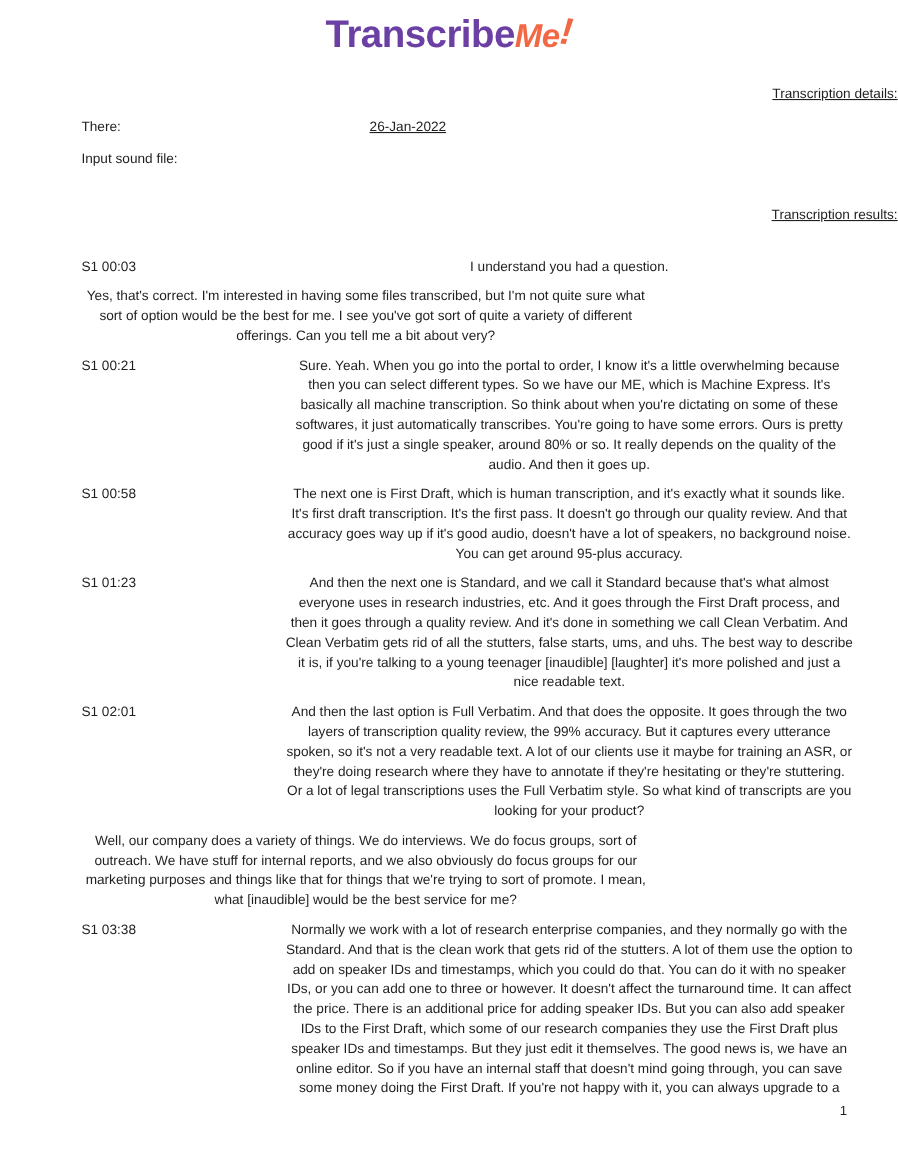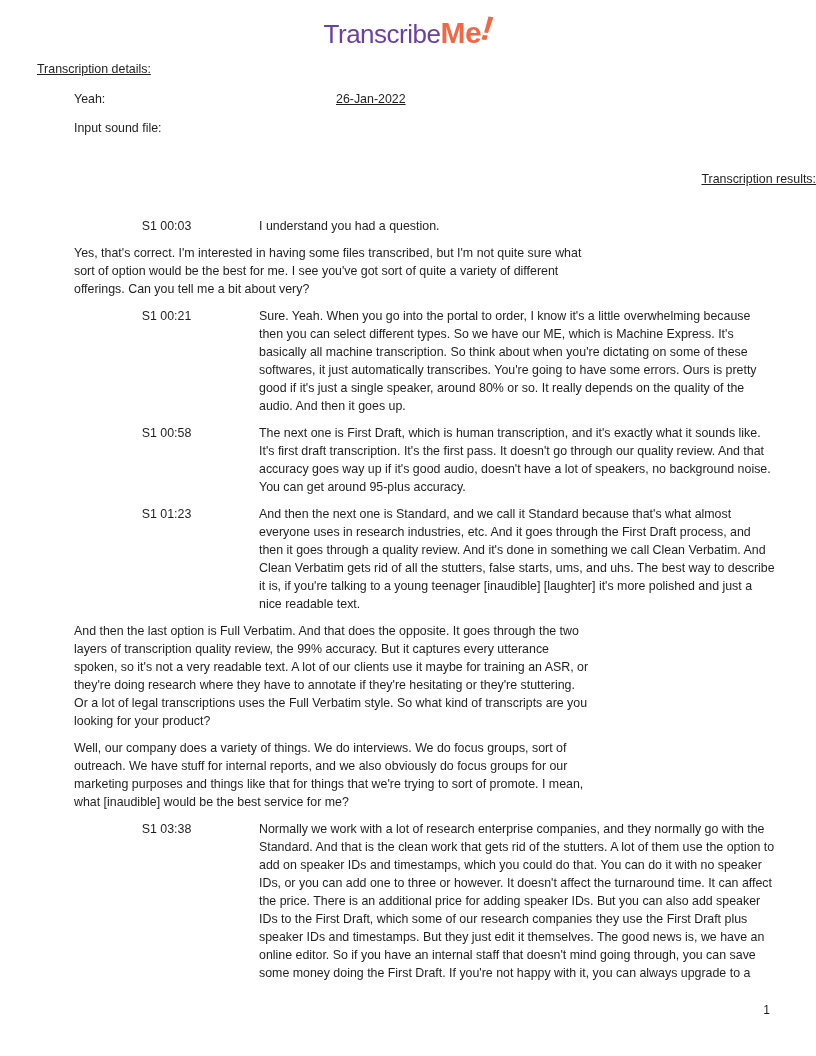--- a/index.html
+++ b/index.html
@@ -21,44 +21,45 @@
     height: 1056px;
   }
   
   .logo {
     padding-top: 12px;
     text-align: center;
     height: 44px;
     user-select: none;
   }
   .logo .brand-main {
-    font-size: 26px;
-    font-weight: 400;
+    font-size: 35px;
+    font-weight: 700;
     letter-spacing: -0.5px;
   }
   .logo .brand-me {
     font-size: 30px;
     font-weight: 800;
+    font-style: italic;
     letter-spacing: -0.5px;
   }
   .logo .brand-bang {
     display: inline-block;
     font-size: 34px;
     font-weight: 800;
     font-style: italic;
     transform: rotate(6deg) translateY(-3px);
   }
   
   .section-heading {
     margin-left: 37px;
     font-size: 12.4px;
     line-height: 18px;
     text-decoration: underline;
   }
-  .details-heading { margin-top: 4px; }
+  .details-heading { margin-top: 20px; text-align: right; }
   .results-heading { margin-top: 33px; text-align: right; }
   
   .details-rows { margin-top: 12px; }
   .detail-row {
     display: flex;
     margin-left: 74px;
     margin-bottom: 11px;
     font-size: 12.4px;
     line-height: 18px;
   }
@@ -66,22 +67,22 @@
   .detail-value { flex: 1; text-decoration: underline; }
   
   .entries { margin-top: 29px; }
   .entry {
     display: flex;
     margin-left: 74px;
     margin-bottom: 9px;
     font-size: 12.4px;
     line-height: 18px;
   }
-  .entry-speaker { width: 185px; flex: 0 0 185px; white-space: nowrap; text-align: center; }
-  .entry-text { width: 517px; flex: 0 0 517px; }
+  .entry-speaker { width: 185px; flex: 0 0 185px; white-space: nowrap; }
+  .entry-text { width: 517px; flex: 0 0 517px; text-align: center; }
   
   .page-number {
     position: absolute;
     right: 46px;
     bottom: 38px;
     font-size: 12px;
     line-height: 15px;
   }
 </style>
 </head>
@@ -90,21 +91,21 @@
 <div class="page">
 
   <div class="logo">
     <span class="brand-main" style="color: rgb(107, 63, 163);">Transcribe</span><span class="brand-me" style="color: rgb(242, 104, 69);">Me</span><span class="brand-bang" style="color: rgb(242, 104, 69);">!</span>
   </div>
 
   <div class="section-heading details-heading">Transcription details:</div>
 
   <div class="details-rows">
     <div class="detail-row">
-      <span class="detail-label">Yeah:</span>
+      <span class="detail-label">There:</span>
       <span class="detail-value">26-Jan-2022</span>
     </div>
     <div class="detail-row">
       <span class="detail-label">Input sound file:</span>
     </div>
   </div>
 
   <div class="section-heading results-heading">Transcription results:</div>
 
   <div class="entries">
@@ -121,20 +122,21 @@
     </div>
     <div class="entry">
       <span class="entry-speaker">S1 00:58</span>
       <span class="entry-text">The next one is First Draft, which is human transcription, and it's exactly what it sounds like. It's first draft transcription. It's the first pass. It doesn't go through our quality review. And that accuracy goes way up if it's good audio, doesn't have a lot of speakers, no background noise. You can get around 95-plus accuracy.</span>
     </div>
     <div class="entry">
       <span class="entry-speaker">S1 01:23</span>
       <span class="entry-text">And then the next one is Standard, and we call it Standard because that's what almost everyone uses in research industries, etc. And it goes through the First Draft process, and then it goes through a quality review. And it's done in something we call Clean Verbatim. And Clean Verbatim gets rid of all the stutters, false starts, ums, and uhs. The best way to describe it is, if you're talking to a young teenager [inaudible] [laughter] it's more polished and just a nice readable text.</span>
     </div>
     <div class="entry">
+      <span class="entry-speaker">S1 02:01</span>
       <span class="entry-text">And then the last option is Full Verbatim. And that does the opposite. It goes through the two layers of transcription quality review, the 99% accuracy. But it captures every utterance spoken, so it's not a very readable text. A lot of our clients use it maybe for training an ASR, or they're doing research where they have to annotate if they're hesitating or they're stuttering. Or a lot of legal transcriptions uses the Full Verbatim style. So what kind of transcripts are you looking for your product?</span>
     </div>
     <div class="entry">
       <span class="entry-text">Well, our company does a variety of things. We do interviews. We do focus groups, sort of outreach. We have stuff for internal reports, and we also obviously do focus groups for our marketing purposes and things like that for things that we're trying to sort of promote. I mean, what [inaudible] would be the best service for me?</span>
     </div>
     <div class="entry">
       <span class="entry-speaker">S1 03:38</span>
       <span class="entry-text">Normally we work with a lot of research enterprise companies, and they normally go with the Standard. And that is the clean work that gets rid of the stutters. A lot of them use the option to add on speaker IDs and timestamps, which you could do that. You can do it with no speaker IDs, or you can add one to three or however. It doesn't affect the turnaround time. It can affect the price. There is an additional price for adding speaker IDs. But you can also add speaker IDs to the First Draft, which some of our research companies they use the First Draft plus speaker IDs and timestamps. But they just edit it themselves. The good news is, we have an online editor. So if you have an internal staff that doesn't mind going through, you can save some money doing the First Draft. If you're not happy with it, you can always upgrade to a</span>
     </div>
   </div>

